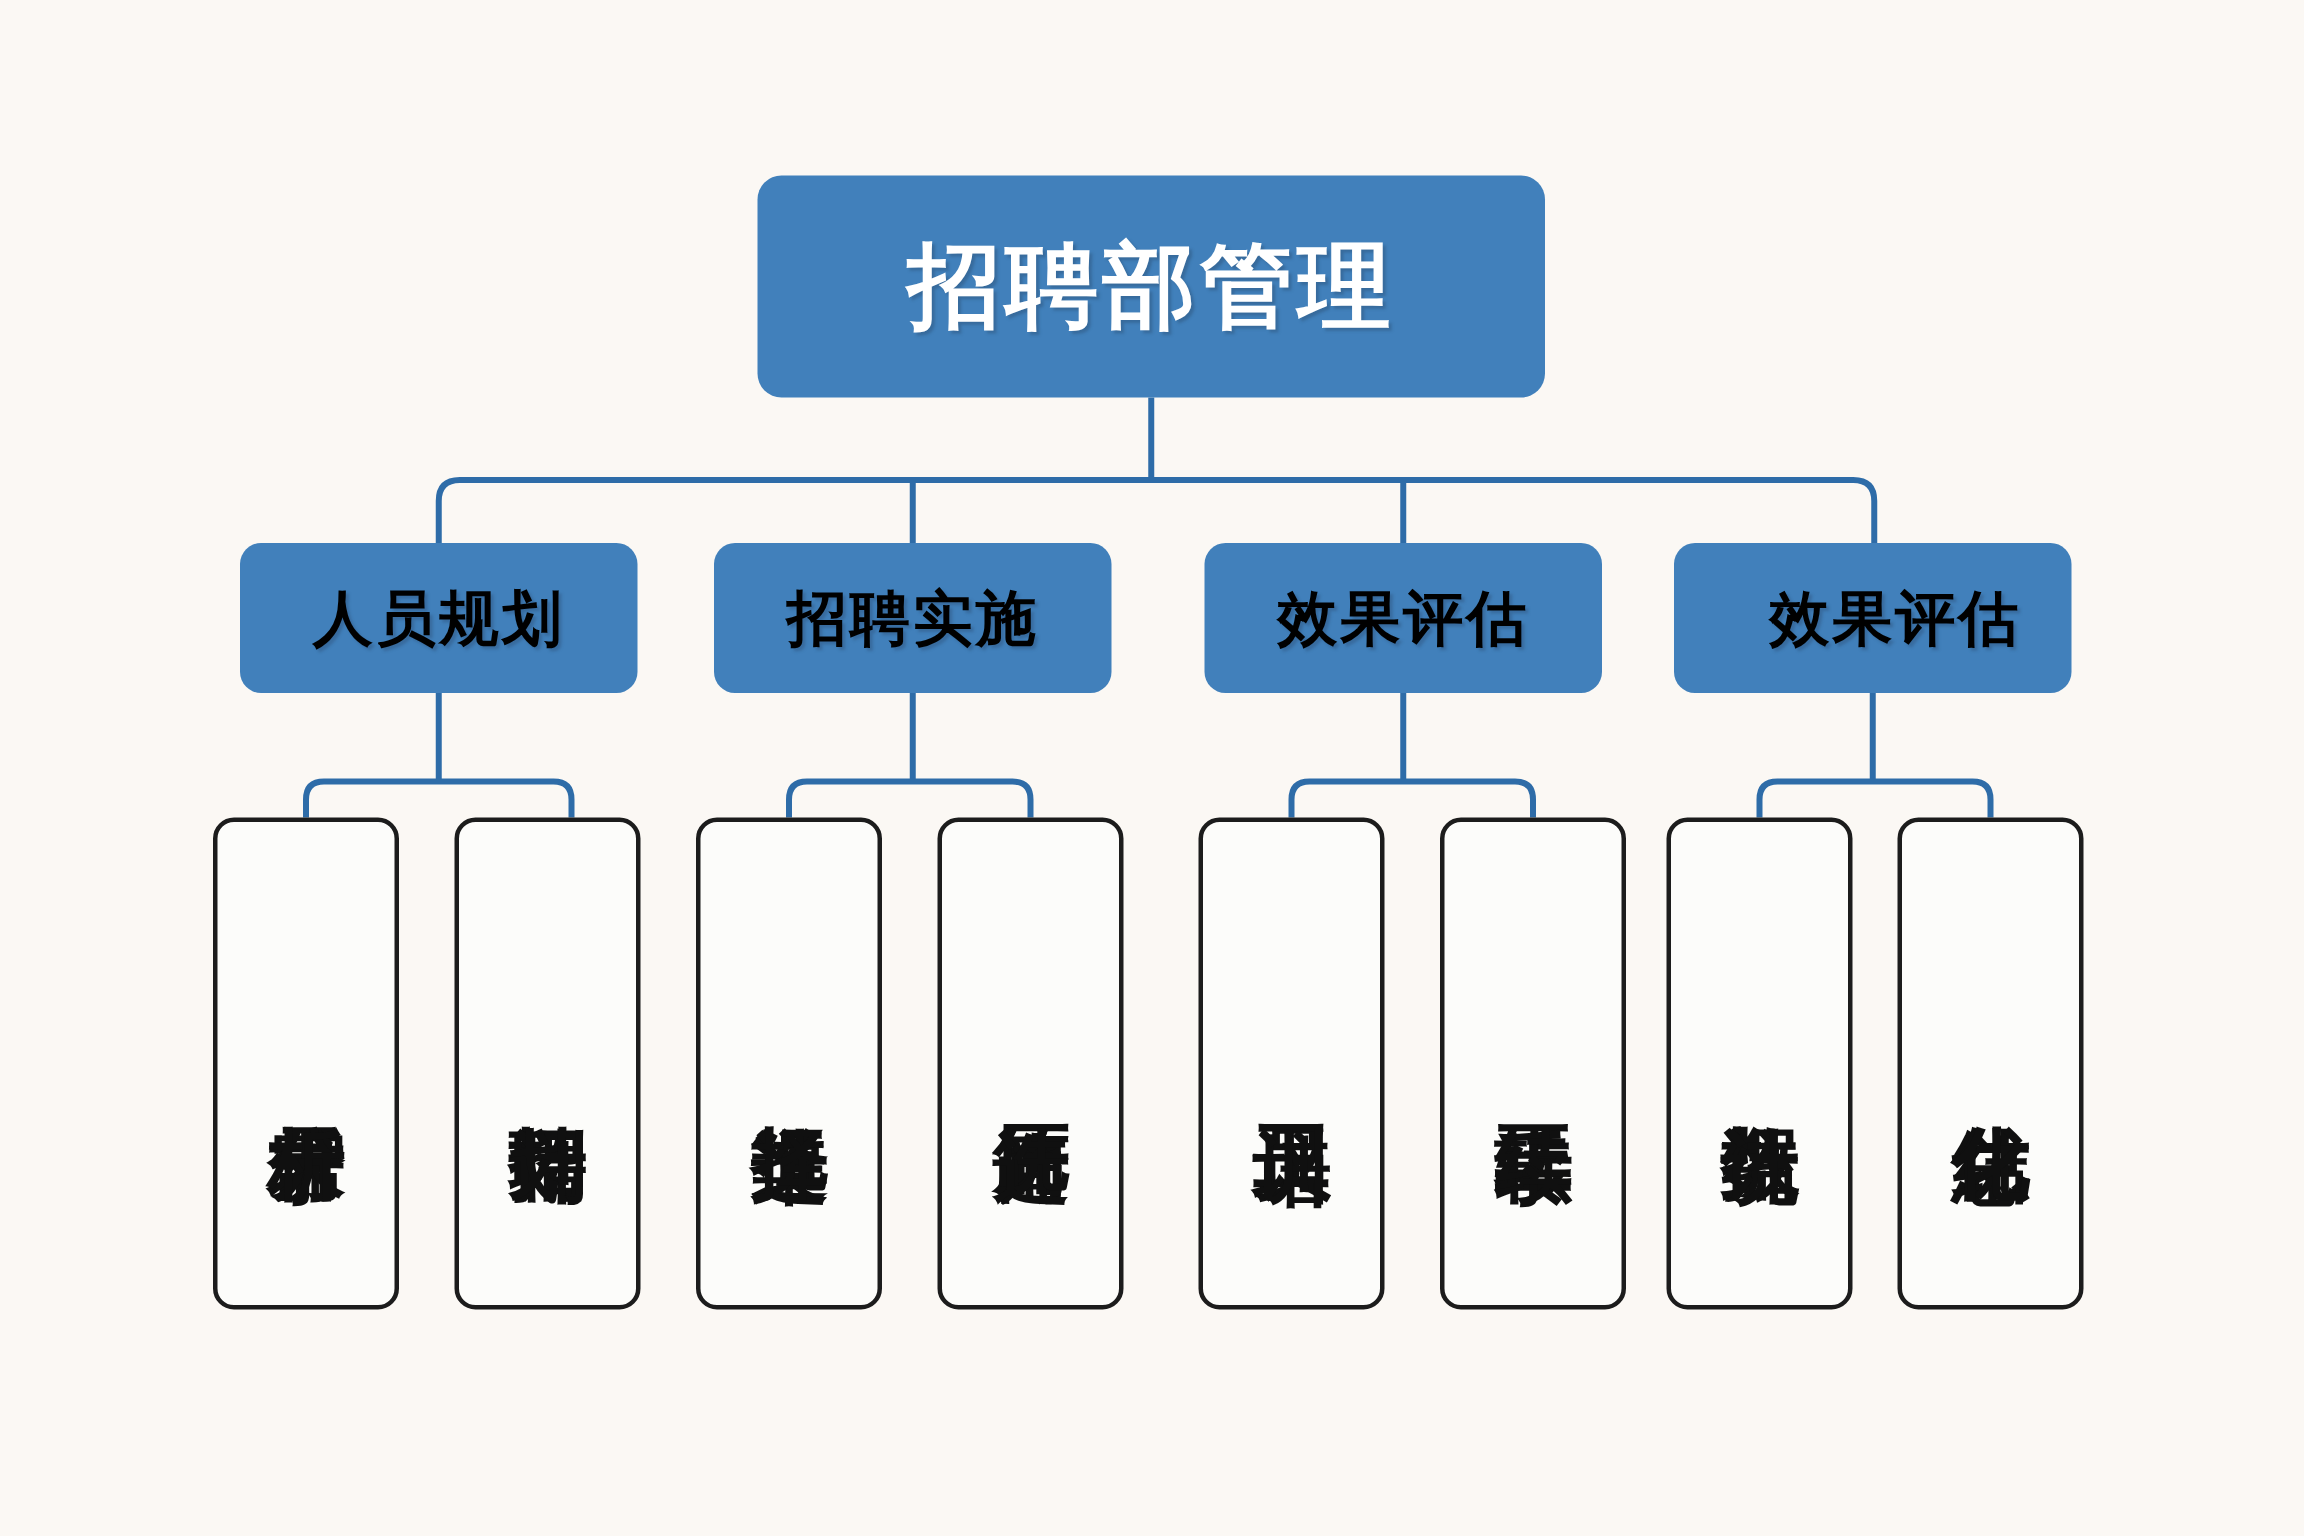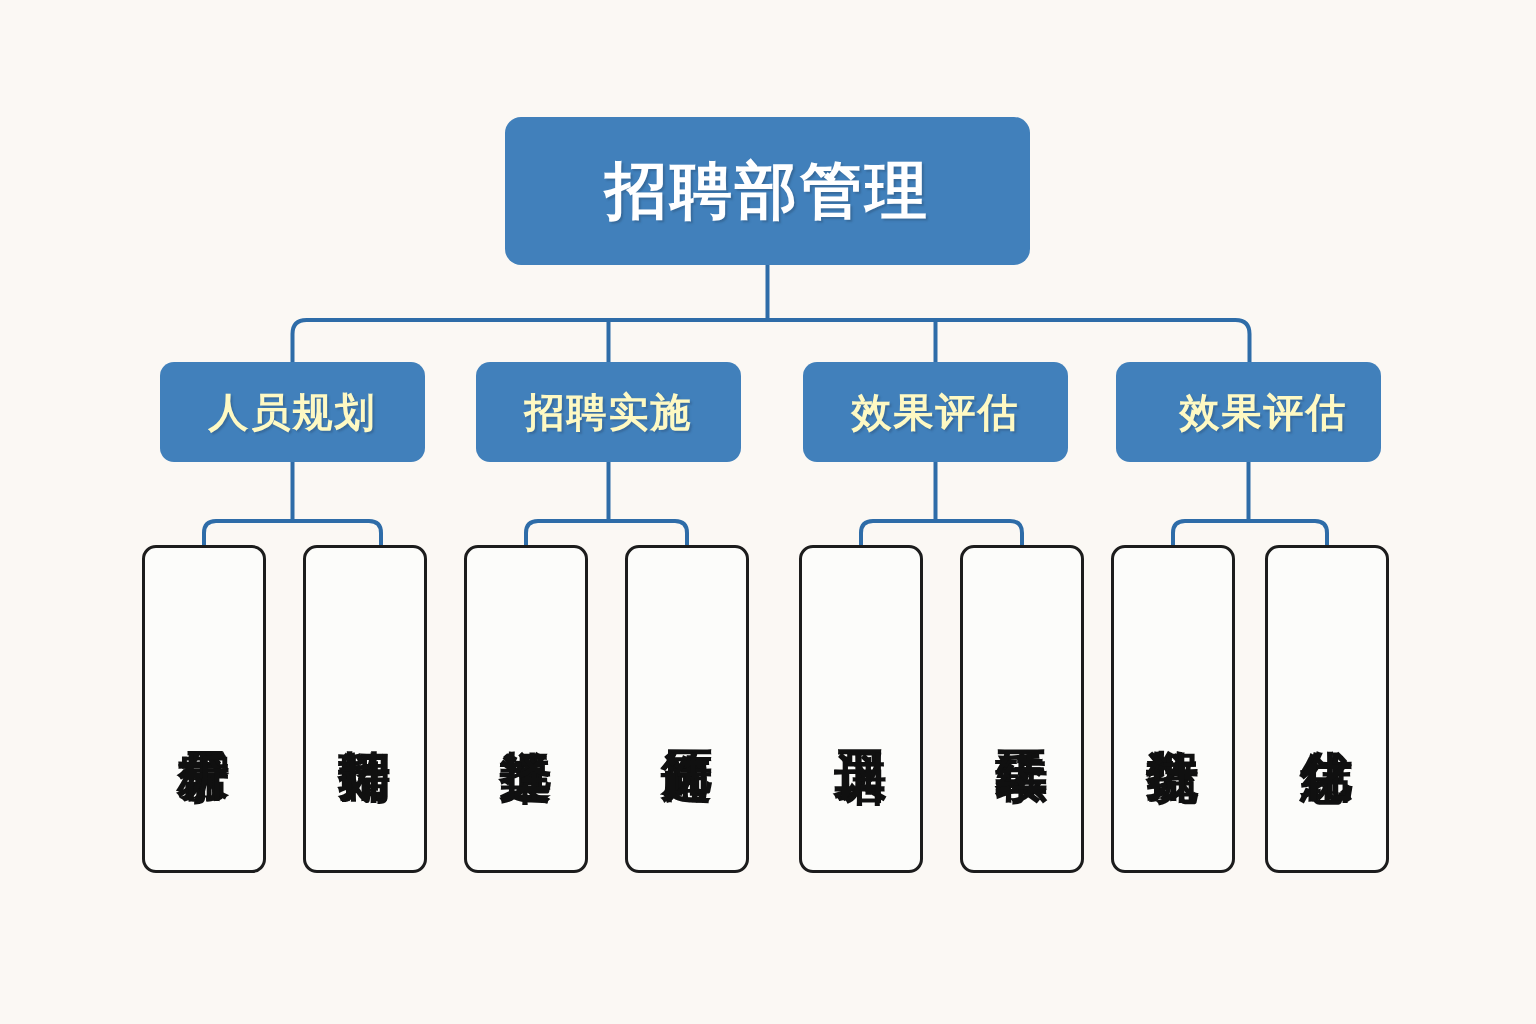--- a/index.html
+++ b/index.html
@@ -51,21 +51,21 @@
     text-shadow: 2px 2px 2px rgba(40,70,105,0.38);
     justify-content: center;
   }
   
   .node-l2 {
     top: 362px;
     width: 265px;
     height: 100px;
     background: #4180BB;
     border-radius: 14px;
-    color: #fef9c3;
+    color: #000000;
     font-size: 40px;
     font-weight: bold;
     letter-spacing: 2px;
     text-shadow: 2px 2px 2px rgba(40,70,105,0.35);
   }
   .l2-0 { left: 160px; }
   .l2-1 { left: 476px; }
   .l2-2 { left: 803px; }
   .l2-3 { left: 1116px; padding-left: 30px; }
   

